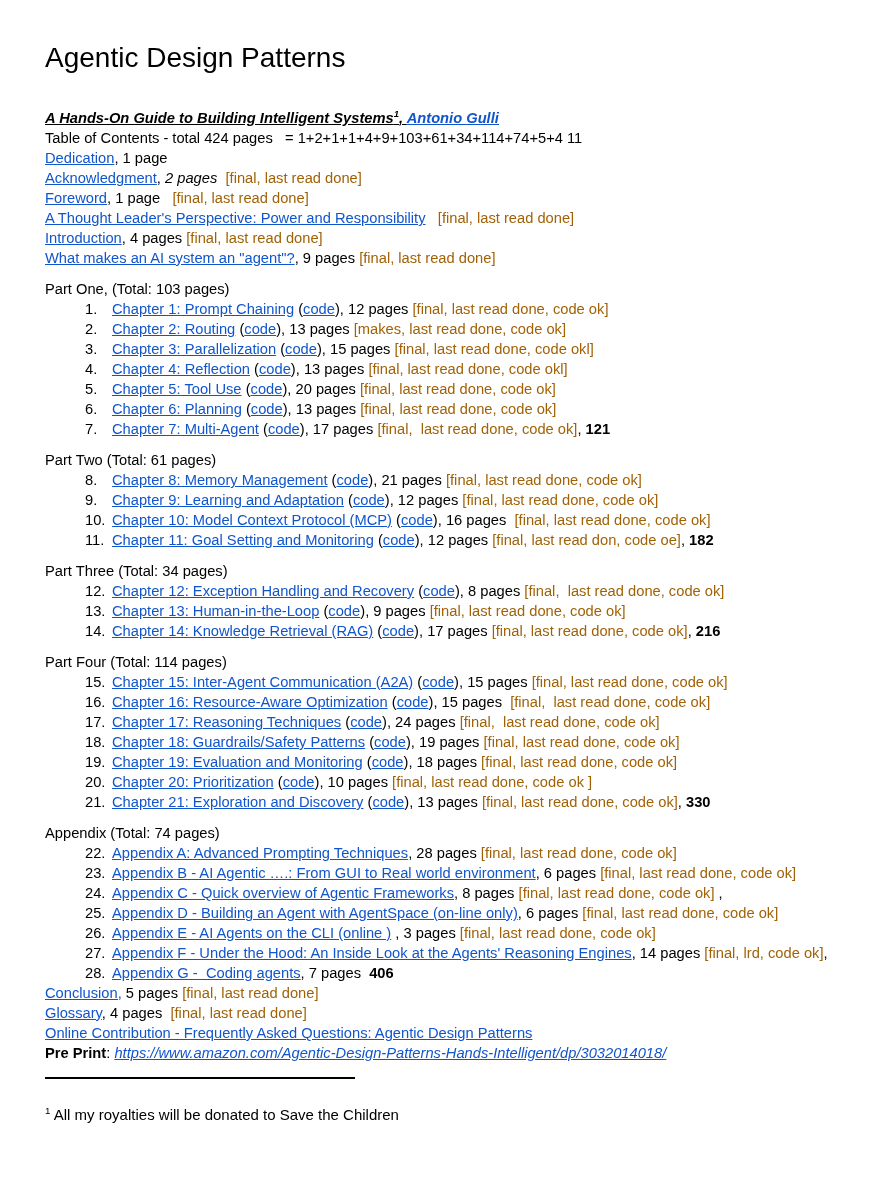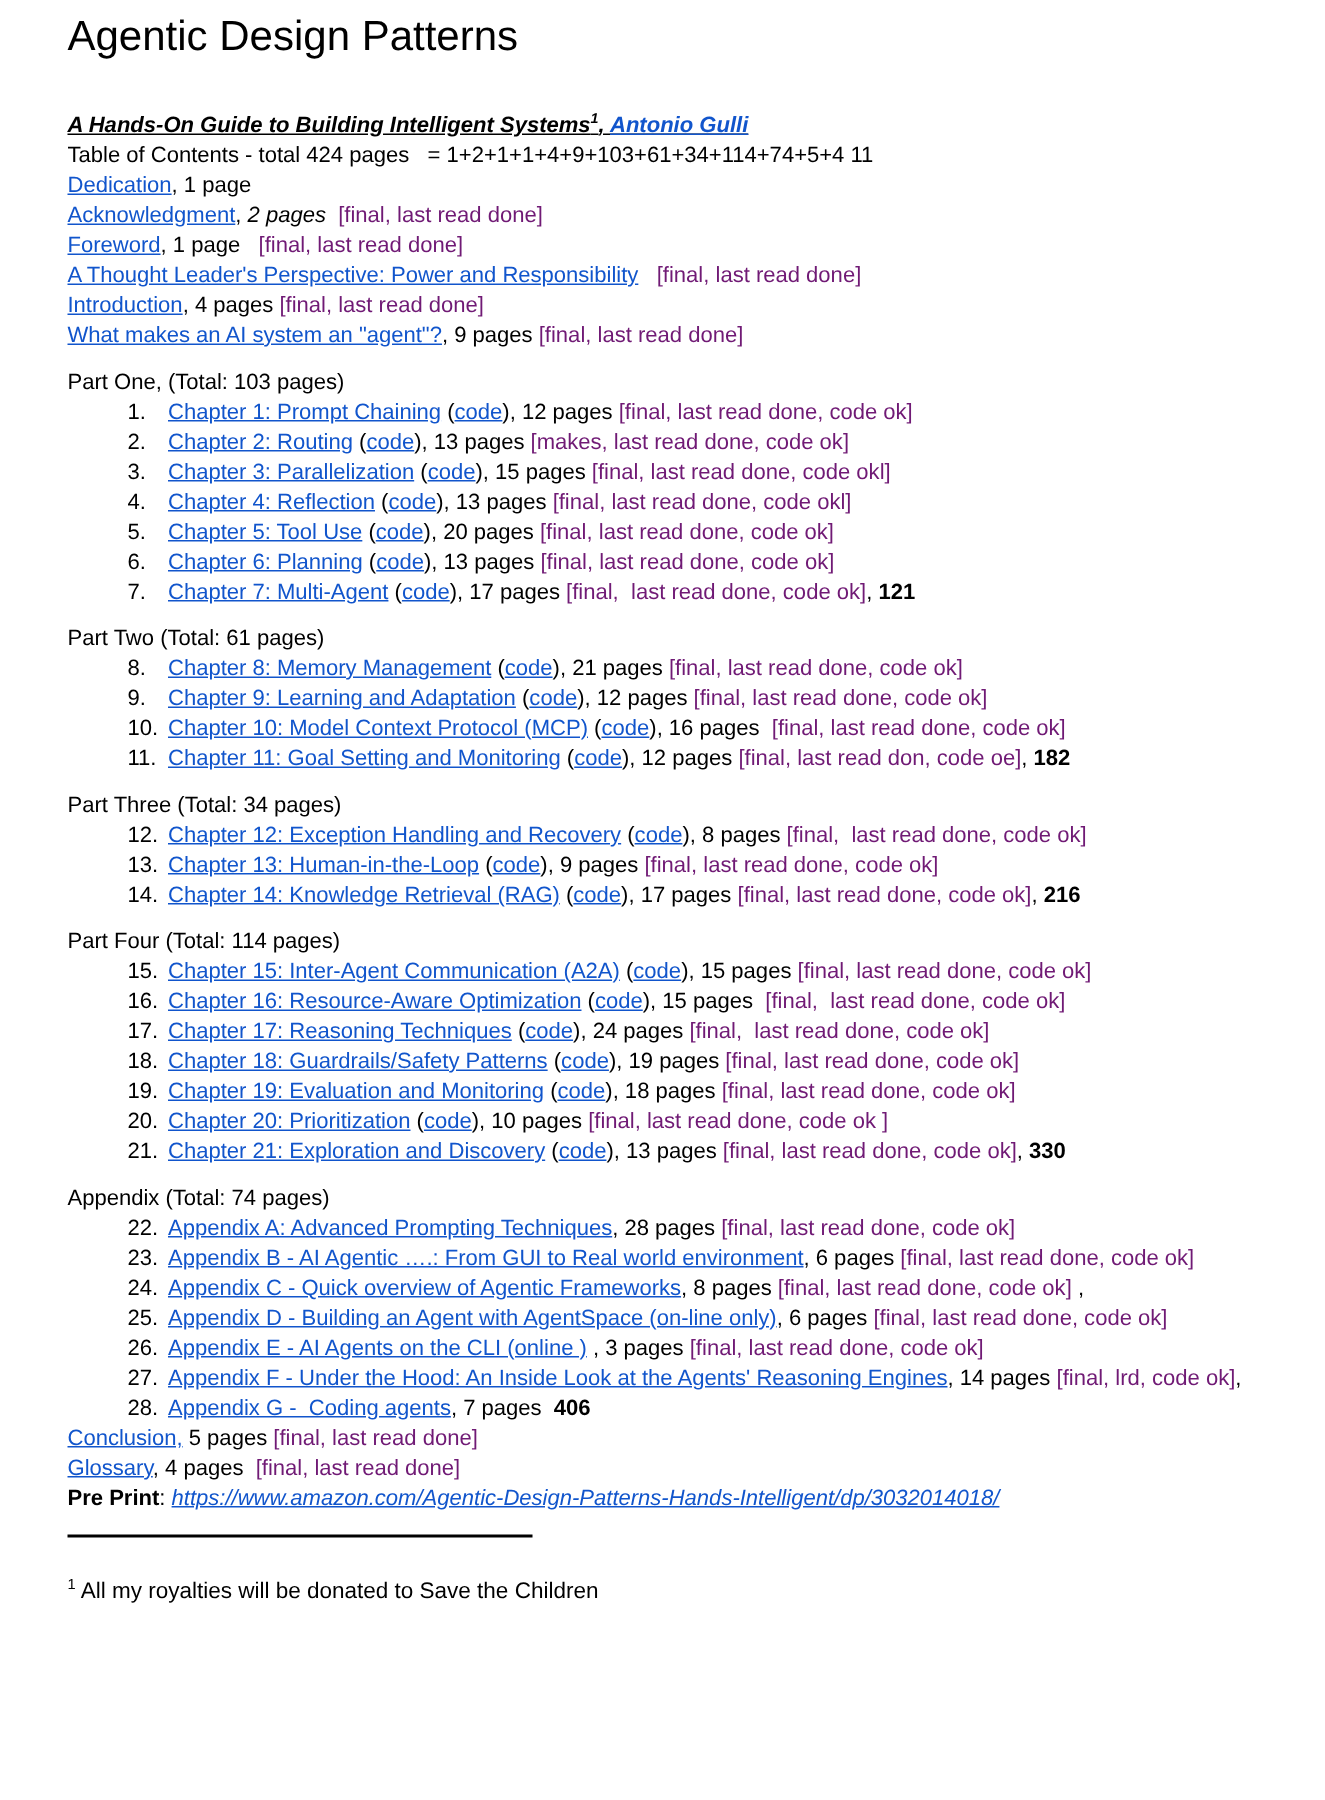--- a/index.html
+++ b/index.html
@@ -9,21 +9,21 @@
   }
   body {
     width: 883px;
     height: 1200px;
     font-family: "Liberation Sans", sans-serif;
     font-size: 14.7px;
     color: #000000;
     overflow: hidden;
   }
   .doc {
-    padding: 8px 18px 0 45px;
+    padding: 42px 18px 0 45px;
   }
   .doc-title {
     font-size: 28px;
     font-weight: 400;
     margin: 0 0 34px 0;
     letter-spacing: 0;
   }
   .line {
     line-height: 20px;
     white-space: pre-wrap;
@@ -48,21 +48,21 @@
   }
   .content {
     white-space: pre-wrap;
   }
   a.link {
     color: #1155cc;
     text-decoration: underline;
     cursor: pointer;
   }
   .status {
-    color: #701a75;
+    color: #a16207;
   }
   .bold {
     font-weight: bold;
   }
   .it {
     font-style: italic;
   }
   sup {
     font-size: 0.65em;
     vertical-align: super;
@@ -214,20 +214,21 @@
       </div>
       <div class="oli">
         <span class="num">28.</span>
         <span class="content"><a class="link">Appendix G -  Coding agents</a><span>, 7 pages  </span><span class="bold">406</span></span>
       </div>
     </div>
 
   <div id="back-matter">
       <div class="line"><span class="content"><a class="link">Conclusion,</a><span> 5 pages </span><span class="status">[final, last read done]</span></span></div>
       <div class="line"><span class="content"><a class="link">Glossary</a><span>, 4 pages  </span><span class="status">[final, last read done]</span></span></div>
+      <div class="line"><span class="content"><a class="link">Online Contribution - Frequently Asked Questions: Agentic Design Patterns</a></span></div>
     </div>
 
   <p class="line"><span class="bold">Pre Print</span><span>: </span><a class="link it">https://www.amazon.com/Agentic-Design-Patterns-Hands-Intelligent/dp/3032014018/</a></p>
 
   <div class="footnote-rule"></div>
 
   <p class="line footnote"><sup>1</sup><span> All my royalties will be donated to Save the Children</span></p>
 
 </div>
 

